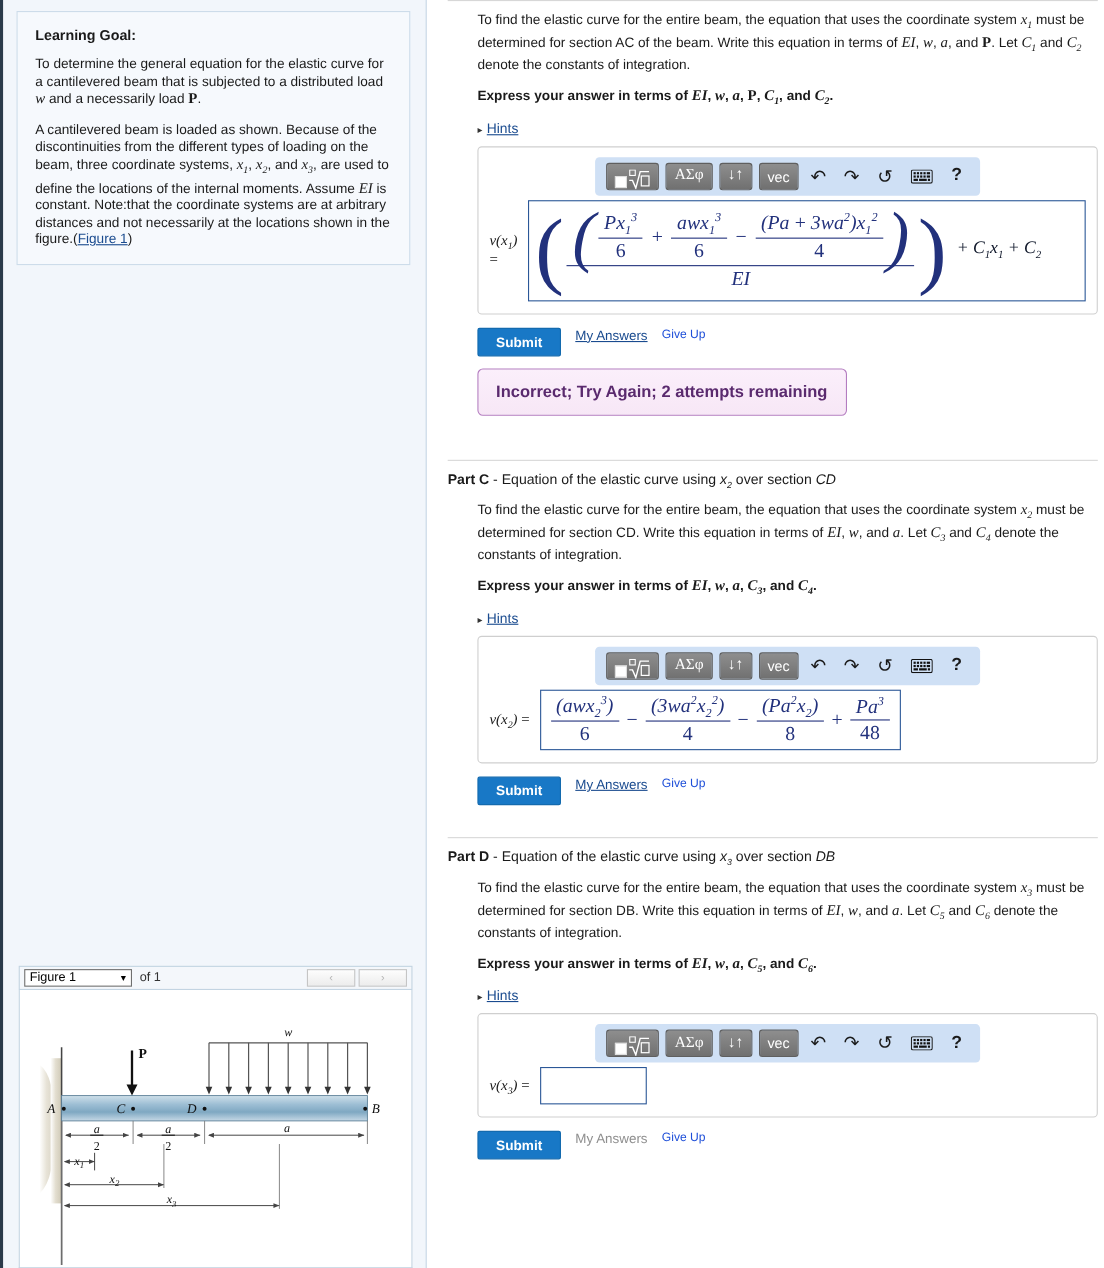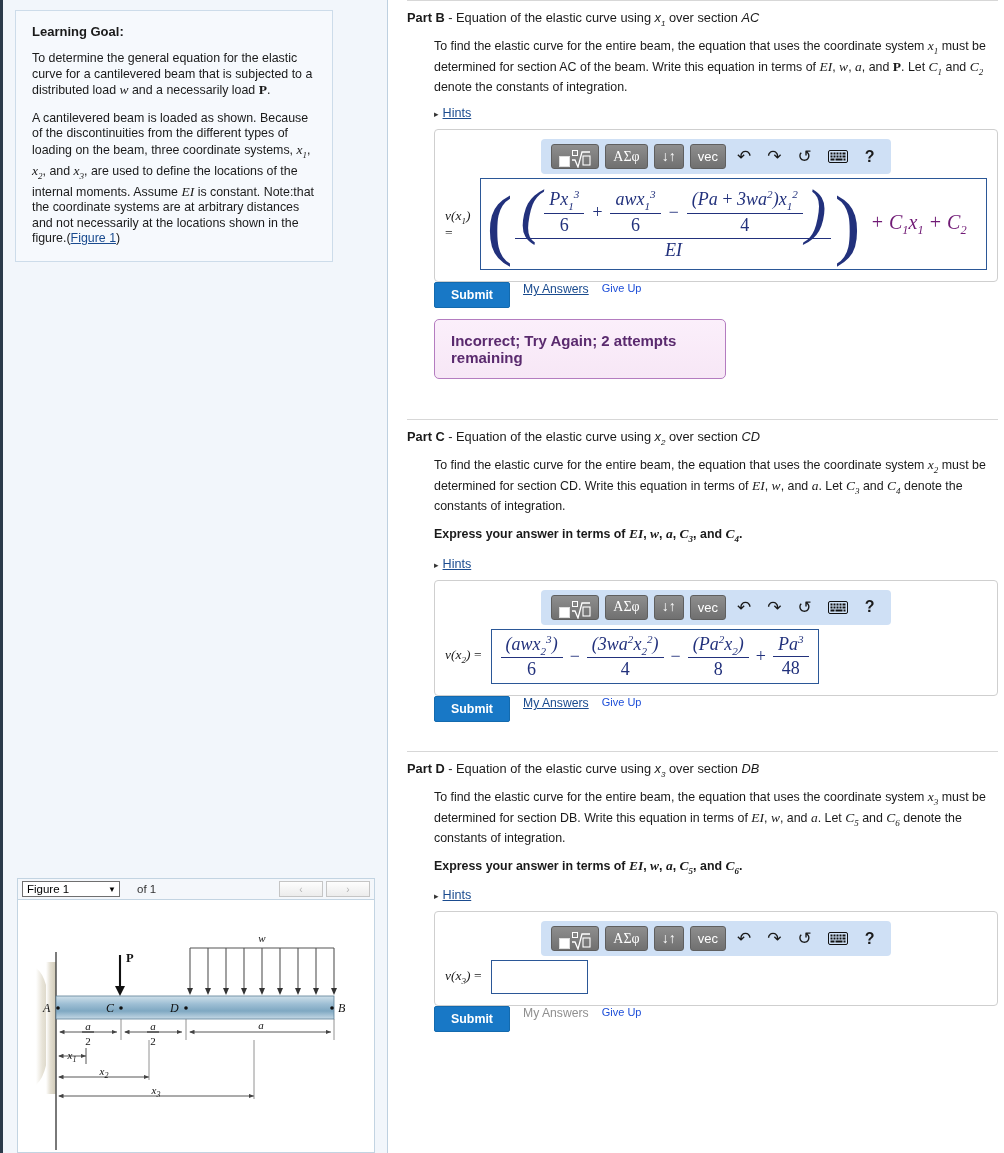--- a/index.html
+++ b/index.html
@@ -24,21 +24,21 @@
     display: flex;
   }
   
   .left-col {
     width: 385px;
     position: relative;
     background: #f2f6fb;
     border-right: 1px solid #bed0e0;
   }
   .goal-card {
-    position: absolute; left: 12px; top: 10px; width: 318px;
+    position: absolute; left: 12px; top: 10px; width: 358px;
     background: #f6f9fd;
     border: 1px solid #cddcea;
     padding: 13px 16px 14px 16px;
   }
   .goal-title {
     font-weight: bold; font-size: 13px; color: #1a1a1a;
     margin: 0 0 12px 0;
   }
   .goal-p {
     margin: 0 0 12px 0; line-height: 15.5px; font-size: 12.4px;
@@ -59,21 +59,21 @@
     display: flex; align-items: center; padding: 0 4px;
   }
   .fig-select {
     width: 98px; height: 16px; font-size: 11.5px;
     border: 1px solid #6f6f6f; background: #fff;
     display: flex; align-items: center; justify-content: space-between;
     padding: 0 3px 0 4px; color: #000;
     font-family: "Liberation Sans", sans-serif;
   }
   .fig-select .caret { font-size: 8px; }
-  .fig-of { margin-left: 17px; font-size: 11.5px; color: #333; }
+  .fig-of { margin-left: 7px; font-size: 11.5px; color: #333; }
   .fig-nav { margin-left: auto; display: flex; gap: 3px; }
   .fig-btn {
     width: 44px; height: 16px; border: 1px solid #c5c5c5;
     background: linear-gradient(#fdfdfd,#ececec);
     color: #b4b4b4; font-size: 10px;
     display: flex; align-items: center; justify-content: center;
   }
   .figure-body {
     border: 1px solid #c3d4e2; border-top: none;
     background: #fff; height: 253px; position: relative; overflow: hidden;
@@ -103,21 +103,21 @@
   .hints {
     margin: 0 0 9px 0; font-size: 12.6px;
   }
   .hints .tri { color: #333; font-size: 9px; margin-right: 4px; }
   .hints a { color: #1a4b8f; text-decoration: underline; font-weight: normal; }
 
   
   .ans-panel {
     border: 1px solid #cfcfcf; border-radius: 4px;
     background: #fff; padding: 9px 10px 11px 10px;
-    margin: 0 0 0 0;
+    margin: 0 0 12px 0;
   }
   .mathbar {
     background: #cfe0f5; border-radius: 4px;
     display: inline-flex; align-items: center; gap: 6px;
     padding: 5px 10px; margin: 0 0 4px 0;
   }
   .mb-btn {
     background: linear-gradient(#8e8e8e,#707070);
     border: 1px solid #5f5f5f; border-radius: 3px;
     color: #fff; height: 25px; min-width: 27px;
@@ -165,37 +165,37 @@
   .frac.blue .num, .frac.blue .den { color: #22317c; }
   .op { font-size: 18px; padding: 0 4px; font-family: "Liberation Serif", serif; color: #22317c; }
   .paren {
     font-size: 40px; font-family: "Liberation Serif", serif;
     color: #22317c; line-height: 0.8; font-weight: 300;
   }
   .paren.big { font-size: 62px; }
   .paren.bigger { font-size: 78px; }
   sup.msup { font-size: 0.62em; vertical-align: super; font-style: italic; }
   sub.msub { font-size: 0.62em; vertical-align: sub; font-style: italic; }
-  .trail { font-size: 20px; font-family: "Liberation Serif", serif; color: #701a75; font-style: italic; padding-left: 6px;}
+  .trail { font-size: 16px; font-family: "Liberation Serif", serif; color: #0f172a; font-style: italic; padding-left: 6px;}
 
   
   .btn-row { display: flex; gap: 13px; margin: 0 0 11px 0; }
   .submit {
     background: #1878c6; border: 1px solid #136aae; color: #fff;
     font-weight: bold; font-size: 12.4px; padding: 5px 16px;
     border-radius: 2px;
   }
   .myans { color: #1a4b8f; text-decoration: underline; font-weight: normal; font-size: 12.2px; }
   .myans.muted { color: #8f8f8f; text-decoration: none; }
   .giveup { color: #1d4ed8; font-size: 11px; }
 
   .feedback {
     border: 1px solid #b47cc0; background: linear-gradient(#fbeffb,#f7e7f6);
     border-radius: 5px; color: #5a2a6e; font-weight: bold; font-size: 15px;
-    padding: 12px 16px; width: 292px; margin: 0 0 10px 0;
+    padding: 12px 16px; width: 336px; margin: 0 0 10px 0;
   }
   .spacer-lg { height: 30px; }
   .spacer-md { height: 18px; }
 
   
   svg.beam { position: absolute; left: 0; top: 0; }
 </style>
 </head>
 <body>
 
@@ -322,25 +322,25 @@
           <text x="138" y="194" font-family="Liberation Serif, serif" font-size="11" font-style="italic" text-anchor="middle" fill="#111">x<tspan font-size="8" dy="3">3</tspan></text>
         </svg>
       </div>
     </div>
   </div>
 
   <div class="right-col">
 
     <div class="part">
       <div class="part-rule"></div>
-      <div class="part-head"><b>Part B</b><span>&nbsp;-&nbsp;</span><span>Equation of the elastic curve using </span><span class="hdr-it">x<sub style="font-size:8px">1</sub></span><span> over section </span><span class="hdr-it">AC</span></div>
 
       <div class="part-body">
         <p class="body-p"><span>To find the elastic curve for the entire beam, the equation that uses the coordinate system </span><span class="mit">x<sub class="ms">1</sub></span><span> must be determined for section </span><span class="hdr-it">AC</span><span> of the beam. Write this equation in terms of </span><span class="mit">EI</span><span>, </span><span class="mit">w</span><span>, </span><span class="mit">a</span><span>, and </span><span class="mbf">P</span><span>. Let </span><span class="mit">C<sub class="ms">1</sub></span><span> and </span><span class="mit">C<sub class="ms">2</sub></span><span> denote the constants of integration.</span></p>
 
+        <p class="express">Express your answer in terms of <span class="mit">EI</span>, <span class="mit">w</span>, <span class="mit">a</span>, <span class="mbf">P</span>, <span class="mit">C<sub class="ms">1</sub></span>, and <span class="mit">C<sub class="ms">2</sub></span>.</p>
 
         <div class="hints"><span class="tri">▸</span><a href="#">Hints</a></div>
 
         <div class="ans-panel">
           <div style="display:flex; justify-content:center;">
             <div class="mathbar">
               <div class="mb-btn radbtn">
                   <span class="sq"></span>
                   <svg width="20" height="18" viewBox="0 0 20 18">
                     <rect x="1.5" y="0.5" width="5" height="5" fill="none" stroke="#fff" stroke-width="1"></rect>

